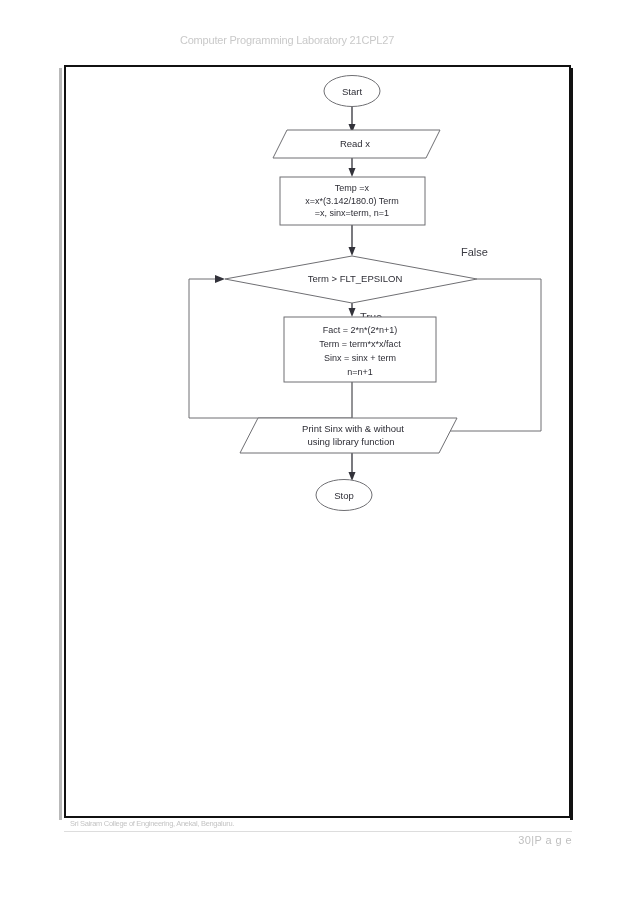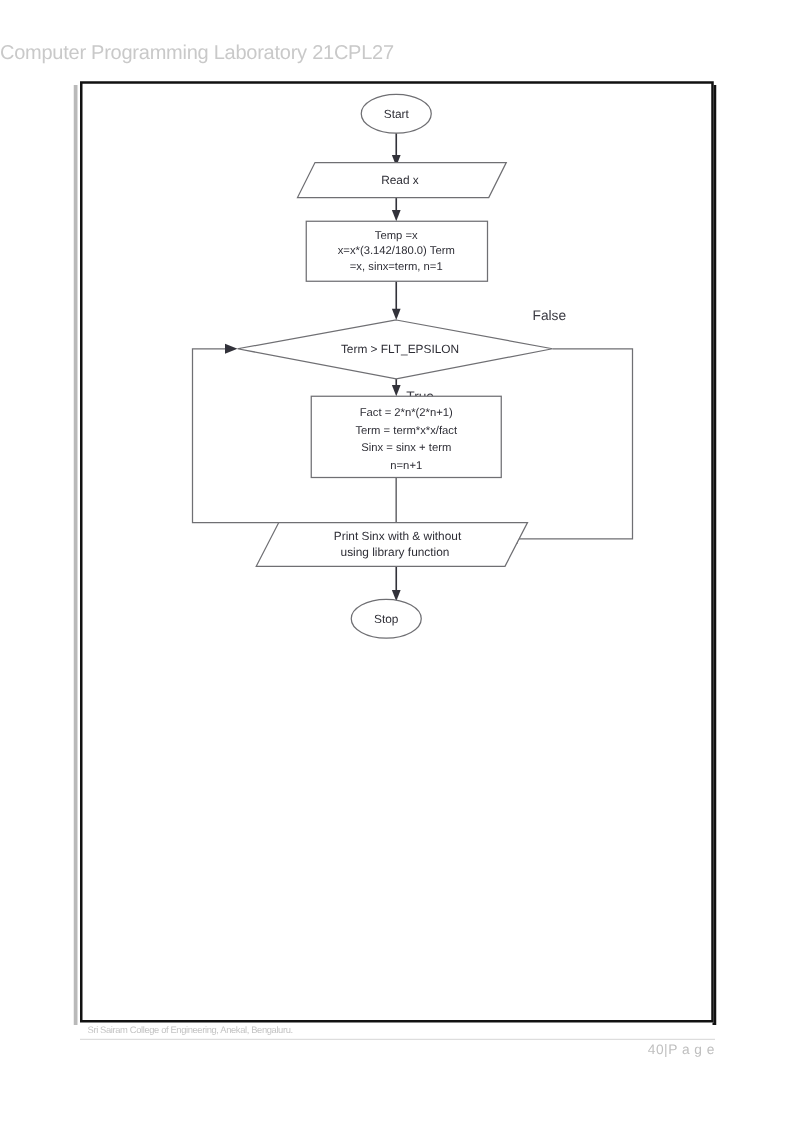--- a/index.html
+++ b/index.html
@@ -14,22 +14,22 @@
     font-family: "Liberation Sans", sans-serif;
     overflow: hidden;
   }
 
   
   .doc-header {
     position: absolute;
     top: 34px;
     left: 0;
     width: 574px;
-    text-align: left;
-    font-size: 16px;
+    text-align: center;
+    font-size: 11px;
     letter-spacing: -0.2px;
     color: #c9c9c9;
     white-space: nowrap;
   }
 
   
   .page-frame {
     position: absolute;
     left: 64px;
     top: 65px;
@@ -56,20 +56,21 @@
     background: #111111;
   }
 
   
   .chart-canvas {
     position: absolute;
     left: 64px;
     top: 65px;
     width: 507px;
     height: 753px;
+    padding-left: 35px;
   }
   .chart-canvas svg {
     display: block;
   }
 
   .node-text {
     font-family: "Liberation Sans", sans-serif;
     font-size: 9.5px;
     fill: #2d2d35;
   }
@@ -223,13 +224,13 @@
   <g>
     <ellipse class="shape" cx="245" cy="430" rx="28" ry="15.5"></ellipse>
     <text class="node-text" x="245" y="433.5" text-anchor="middle">Stop</text>
   </g>
 
 </svg>
 </div>
 
 <div class="footer-institution">Sri Sairam College of Engineering, Anekal, Bengaluru.</div>
 <div class="footer-rule"></div>
-<div class="footer-page">40|P a g e</div>
+<div class="footer-page">30|P a g e</div>
 
 </body></html>

